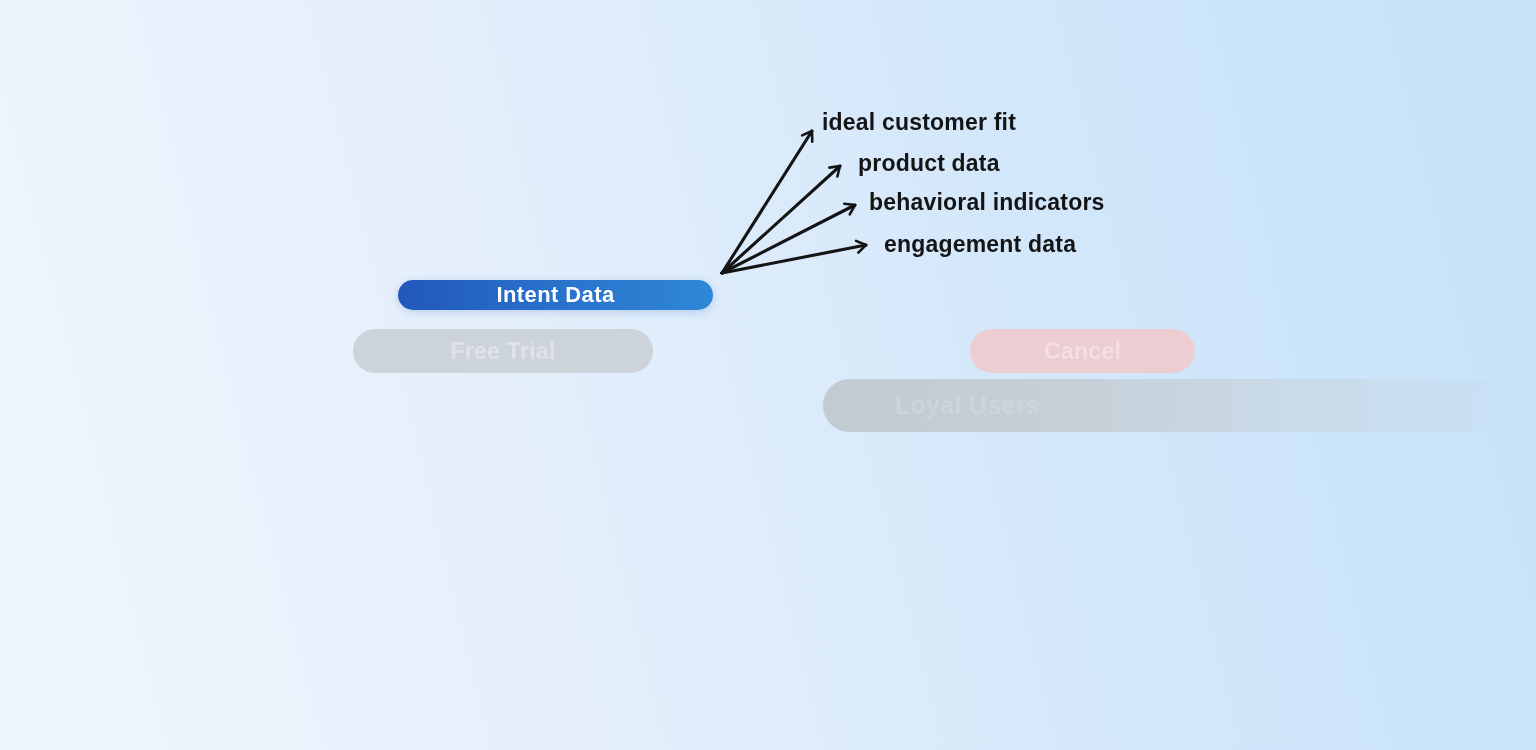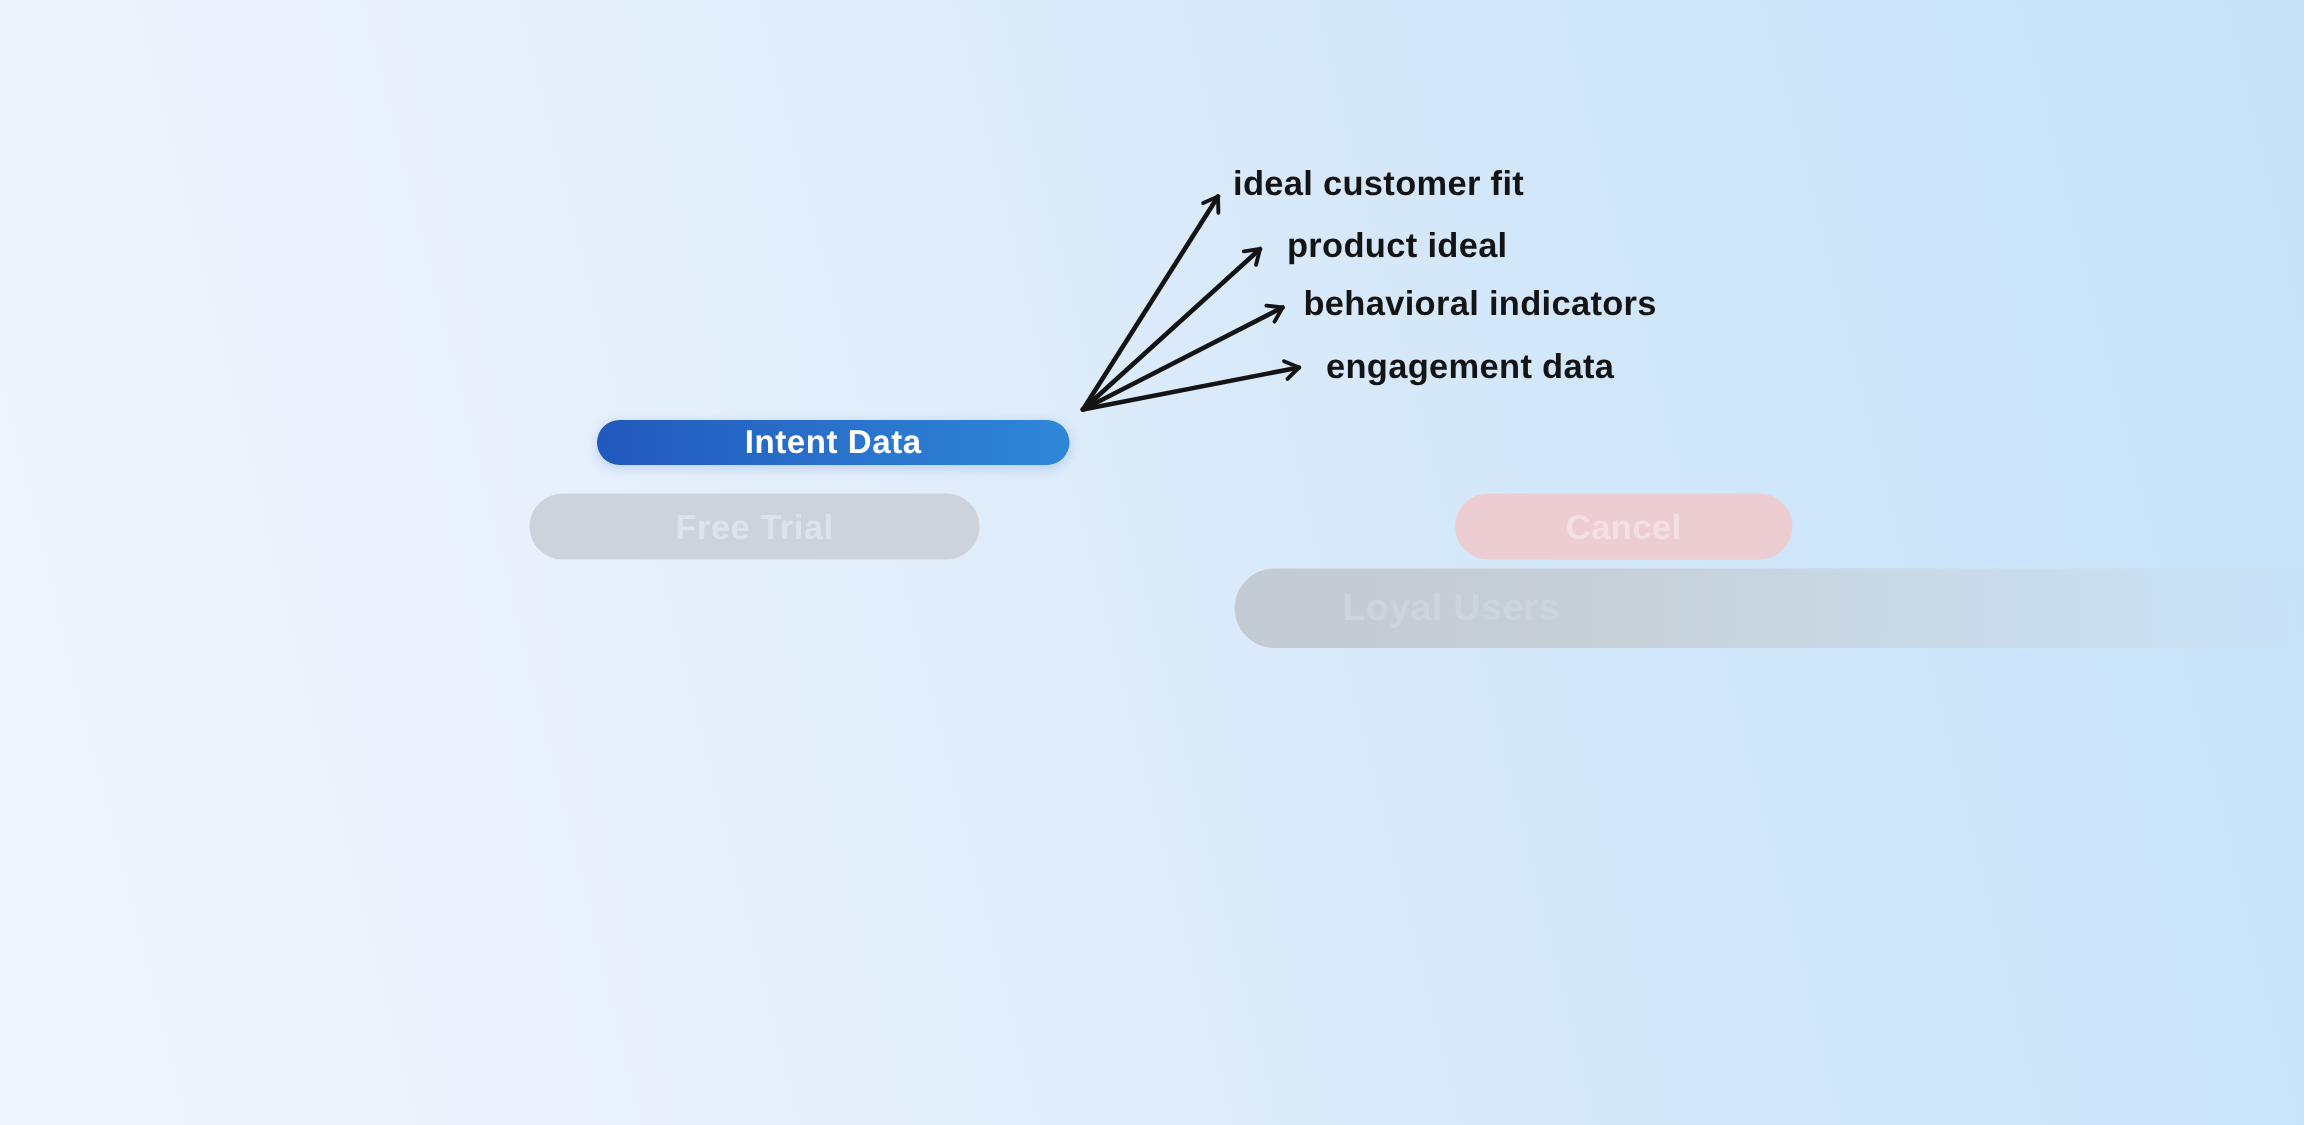--- a/index.html
+++ b/index.html
@@ -53,21 +53,21 @@
     </defs>
     <g fill="none" stroke-width="3.1" stroke-linecap="round" stroke="#141414">
       <line x1="722" y1="273" x2="812" y2="131" marker-end="url(#arrowhead)"></line>
       <line x1="722" y1="273" x2="840" y2="166" marker-end="url(#arrowhead)"></line>
       <line x1="722" y1="273" x2="855" y2="205" marker-end="url(#arrowhead)"></line>
       <line x1="722" y1="273" x2="866" y2="245" marker-end="url(#arrowhead)"></line>
     </g>
   </svg>
 
   <div class="ann ann-1" style="color: rgb(20, 20, 20);">ideal customer fit</div>
-  <div class="ann ann-2" style="color: rgb(20, 20, 20);">product ideal</div>
+  <div class="ann ann-2" style="color: rgb(20, 20, 20);">product data</div>
   <div class="ann ann-3" style="color: rgb(20, 20, 20);">behavioral indicators</div>
   <div class="ann ann-4" style="color: rgb(20, 20, 20);">engagement data</div>
 
   <div class="pill pill-intent" style="color: rgb(255, 255, 255);">Intent Data</div>
 
   <div class="pill pill-free-trial" style="background: rgb(205, 211, 218); color: rgb(223, 227, 233);">Free Trial</div>
   <div class="pill pill-cancel" style="background: rgb(236, 205, 210); color: rgb(244, 223, 226);">Cancel</div>
   <div class="pill pill-loyal" style="color: rgb(205, 213, 220);">Loyal Users</div>
 
 </div>

